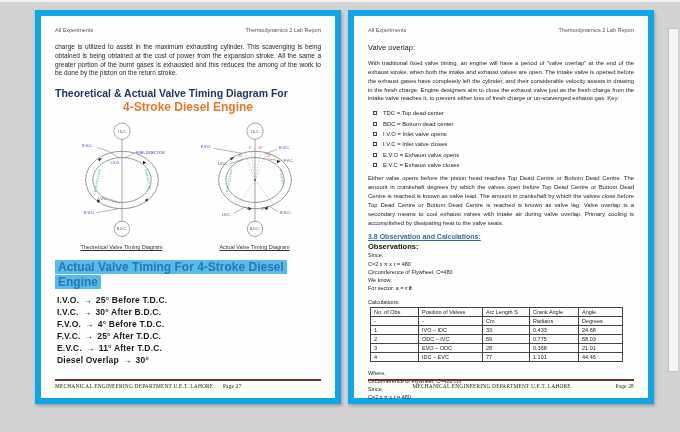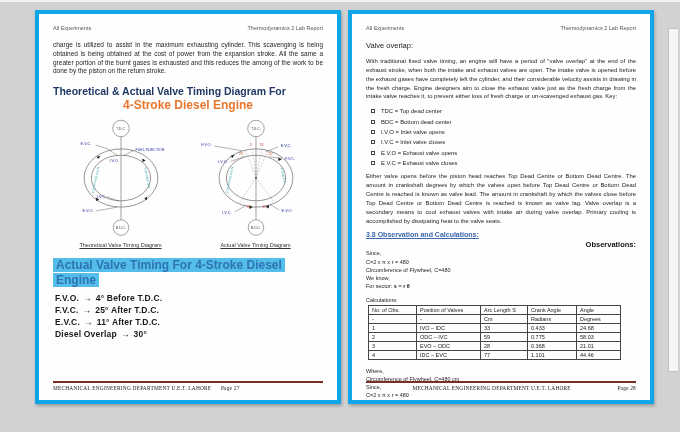--- a/index.html
+++ b/index.html
@@ -1,18 +1,18 @@
 <!DOCTYPE html>
 <html><head>
 <meta charset="utf-8">
 <style>
   * { margin:0; padding:0; box-sizing:border-box; }
   html,body { width:680px; height:432px; overflow:hidden; }
   body { background:#d2d2d2; font-family:"Liberation Sans", sans-serif; position:relative; border-top:2px solid #f2f2f2; }
-  .page { position:absolute; top:8px; width:306px; height:394px; background:#fefefe; border:4px solid #0ea5e9; box-shadow:1px 2px 3px rgba(0,0,0,.25); padding:11px 14px 24px 14px; }
+  .page { position:absolute; top:8px; width:306px; height:394px; background:#fefefe; border:6px solid #0ea5e9; box-shadow:1px 2px 3px rgba(0,0,0,.25); padding:11px 14px 24px 14px; }
   #page-left { left:35px; }
   #page-right { left:348px; }
   .side-strip { position:absolute; left:668px; top:26px; width:10px; height:344px; background:#f5f5f5; border:1px solid #c2c2c2; border-right:none; }
 
   .hdr { display:flex; justify-content:space-between; font-size:5.5px; color:#555; }
   .para { margin-top:10px; font-size:6.5px; line-height:1.35; text-align:justify; color:#242424; }
 
   .title1 { margin-top:9px; text-align:left; font-size:10.5px; font-weight:bold; color:#1f3864; }
   .title2 { margin-top:1px; text-align:center; font-size:12px; font-weight:bold; color:#e8762d; }
 
@@ -32,21 +32,21 @@
   .footer .pg { float:right; }
   .footer.leftalign .pg { float:none; margin-left:8px; }
 
   
   .sec-head { margin-top:10px; font-size:7.5px; color:#222; }
   .p-small { margin-top:7px; font-size:5.9px; line-height:1.5; text-align:justify; color:#242424; }
   .keys { margin-top:5px; padding-left:5px; }
   .keys .krow { display:flex; align-items:center; font-size:5.9px; color:#242424; line-height:1.75; }
   .keys .sq { width:4px; height:4px; border:1px solid #444; margin-right:6px; flex:0 0 auto; }
   .obs-head { margin-top:6px; font-size:7px; font-weight:bold; color:#3a66ad; text-decoration:underline; }
-  .obs-label { margin-top:2px; font-size:7.5px; font-weight:bold; color:#111;text-align:right; }
+  .obs-label { margin-top:2px; font-size:7.5px; font-weight:bold; color:#111; }
   .tiny { font-size:5.5px; line-height:1.5; color:#242424; }
   .tiny b { font-weight:bold; }
   .calc-label { margin-top:6px; font-size:5.5px; color:#242424; }
   table.calc { border-collapse:collapse; margin-top:2px; margin-left:2px; }
   table.calc td { border:1px solid #444; font-size:5.5px; color:#242424; padding:1px 3px; vertical-align:top; }
   table.calc td.c1{width:48px;} table.calc td.c2{width:64px;} table.calc td.c3{width:47px;} table.calc td.c4{width:49px;} table.calc td.c5{width:44px;}
   .where { margin-top:7px; }
 
   svg text { font-family:"Liberation Sans", sans-serif; }
 </style>
@@ -142,20 +142,22 @@
   <div class="cap-row">
     <span>Theoretical Valve Timing Diagram</span>
     <span>Actual Valve Timing Diagram</span>
   </div>
 
   <div class="hl-head">
     <span>Actual Valve Timing For 4-Stroke Diesel Engine</span>
   </div>
 
   <div class="tlist">
+    <div class="row"><span>I.V.O.</span><span class="arr">→</span><span>25° Before T.D.C.</span></div>
+    <div class="row"><span>I.V.C.</span><span class="arr">→</span><span>30° After B.D.C.</span></div>
     <div class="row"><span>F.V.O.</span><span class="arr">→</span><span>4° Before T.D.C.</span></div>
     <div class="row"><span>F.V.C.</span><span class="arr">→</span><span>25° After T.D.C.</span></div>
     <div class="row"><span>E.V.C.</span><span class="arr">→</span><span>11° After T.D.C.</span></div>
     <div class="row"><span>Diesel Overlap</span><span class="arr">→</span><span>30°</span></div>
   </div>
 
   <div class="footer leftalign">
     <span>MECHANICAL ENGINEERING DEPARTMENT U.E.T. LAHORE</span>
     <span class="pg">Page 27</span>
   </div>

